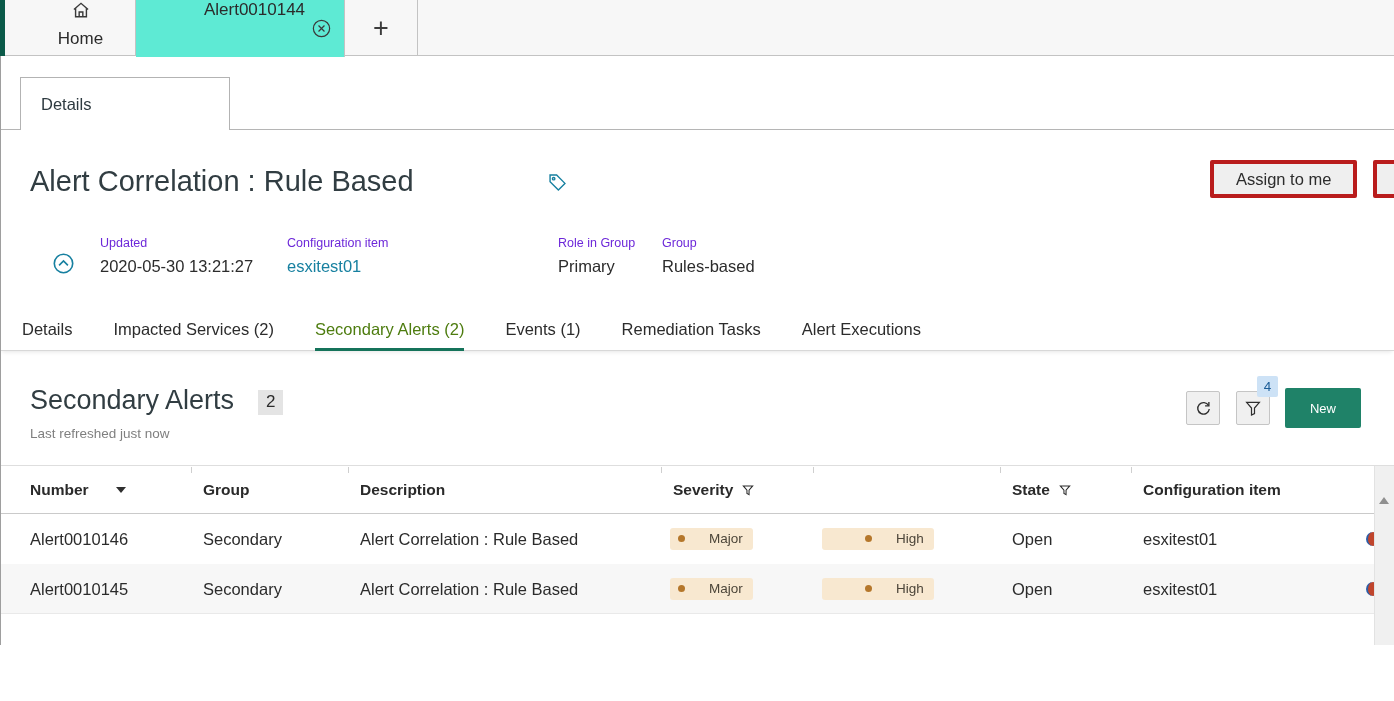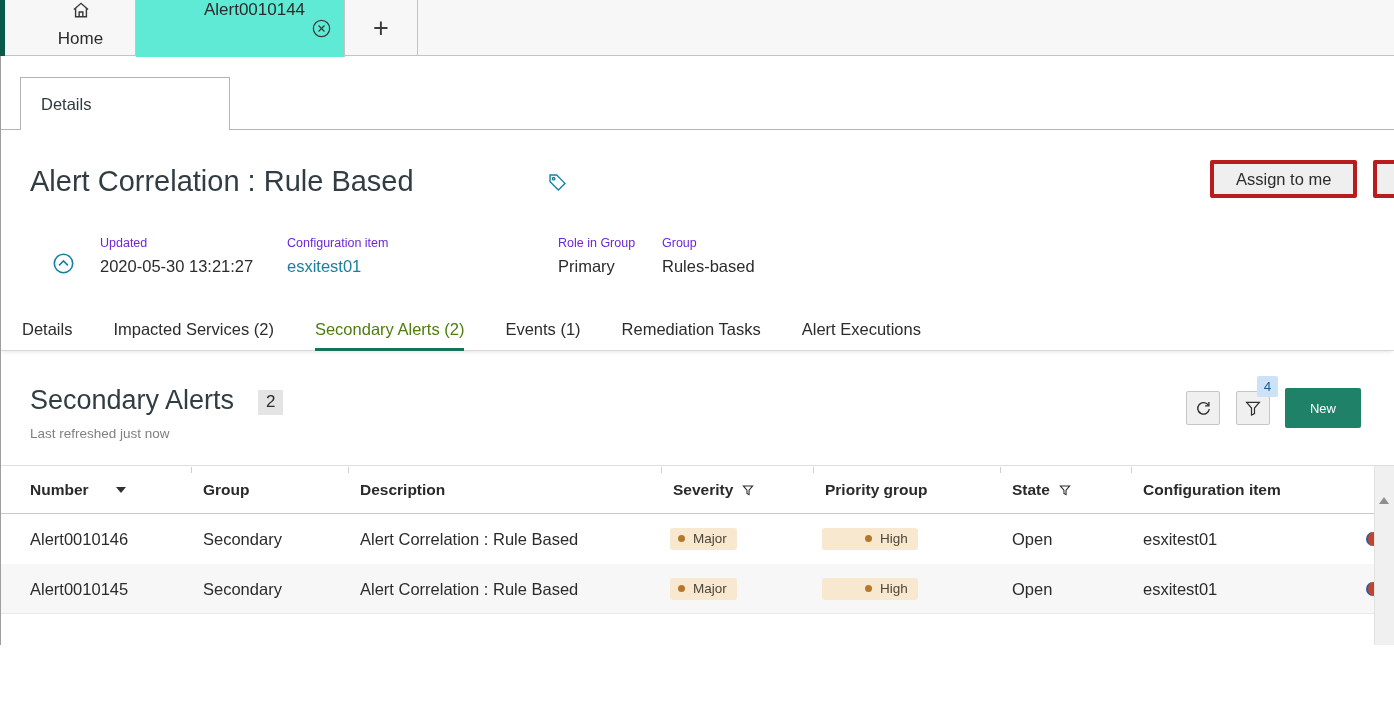--- a/index.html
+++ b/index.html
@@ -56,21 +56,21 @@
   .th { position:absolute; top:0; height:48px; display:flex; align-items:center; font-size:15.5px; font-weight:700; color:#2a2a2a; cursor:pointer; }
   .col-tick { position:absolute; top:1px; width:1px; height:6px; background:#cfcfcf; }
   .c0 { left:30px; } .c1 { left:203px; } .c2 { left:360px; } .c3 { left:673px; } .c4 { left:825px; } .c5 { left:1012px; } .c6 { left:1143px; } .c7 { left:1384px; }
   .sort-caret { width:0; height:0; border-left:5px solid transparent; border-right:5px solid transparent; border-top:6px solid #2f2f2f; margin-left:27px; }
   .th .funnel { margin-left:8px; }
 
   .trow { position:absolute; left:0; width:1394px; height:50px; }
   .row-0 { top:514px; background:#fff; }
   .row-1 { top:564px; background:#f7f7f7; border-bottom:1px solid #e9e9e9; }
   .td { position:absolute; top:50%; transform:translateY(-50%); font-size:16.5px; color:#2b2b2b; white-space:nowrap; }
-  .pill { display:inline-flex; align-items:center; gap:8px; background:#f8e8d0; border-radius:3px; padding:3px 10px 4px 8px; font-size:13.5px; color:#4c4539; }
+  .pill { display:inline-flex; align-items:center; gap:24px; background:#f8e8d0; border-radius:3px; padding:3px 10px 4px 8px; font-size:13.5px; color:#4c4539; }
   .pill .dot { width:7px; height:7px; border-radius:50%; background:#b5772b; }
   .pill-sev { left:670px; } .pill-pri { left:822px;padding-left:43px; }
   .clip-icon { position:absolute; left:1366px; top:50%; margin-top:-7px; width:14px; height:14px; border-radius:50%; background:#c0452c; border-left:2px solid #2a5da8; }
 
   
   .vscroll { position:absolute; left:1374px; top:466px; width:20px; height:179px; background:#f0f0f0; border-left:1px solid #e2e2e2; }
   .scroll-up { position:absolute; left:4px; top:31px; width:0; height:0; border-left:5.5px solid transparent; border-right:5.5px solid transparent; border-bottom:7px solid #8f8f8f; }
 
   svg { display:block; }
 </style>
@@ -194,23 +194,20 @@
         <span>Description</span>
       </div>
     <div class="th c3">
       <span>Severity</span>
       <span class="funnel">
         <svg width="14" height="14" viewBox="0 0 24 24" fill="none" stroke="#2a2a2a" stroke-width="1.8">
             <path d="M4 5 H20 L13.8 12.3 V20 L10.2 18 V12.3 Z"></path>
           </svg>
       </span>
     </div>
-    <div class="th c4">
-        <span>Priority group</span>
-      </div>
     <div class="th c5">
       <span>State</span>
       <span class="funnel">
         <svg width="14" height="14" viewBox="0 0 24 24" fill="none" stroke="#2a2a2a" stroke-width="1.8">
             <path d="M4 5 H20 L13.8 12.3 V20 L10.2 18 V12.3 Z"></path>
           </svg>
       </span>
     </div>
     <div class="th c6">
         <span>Configuration item</span>

